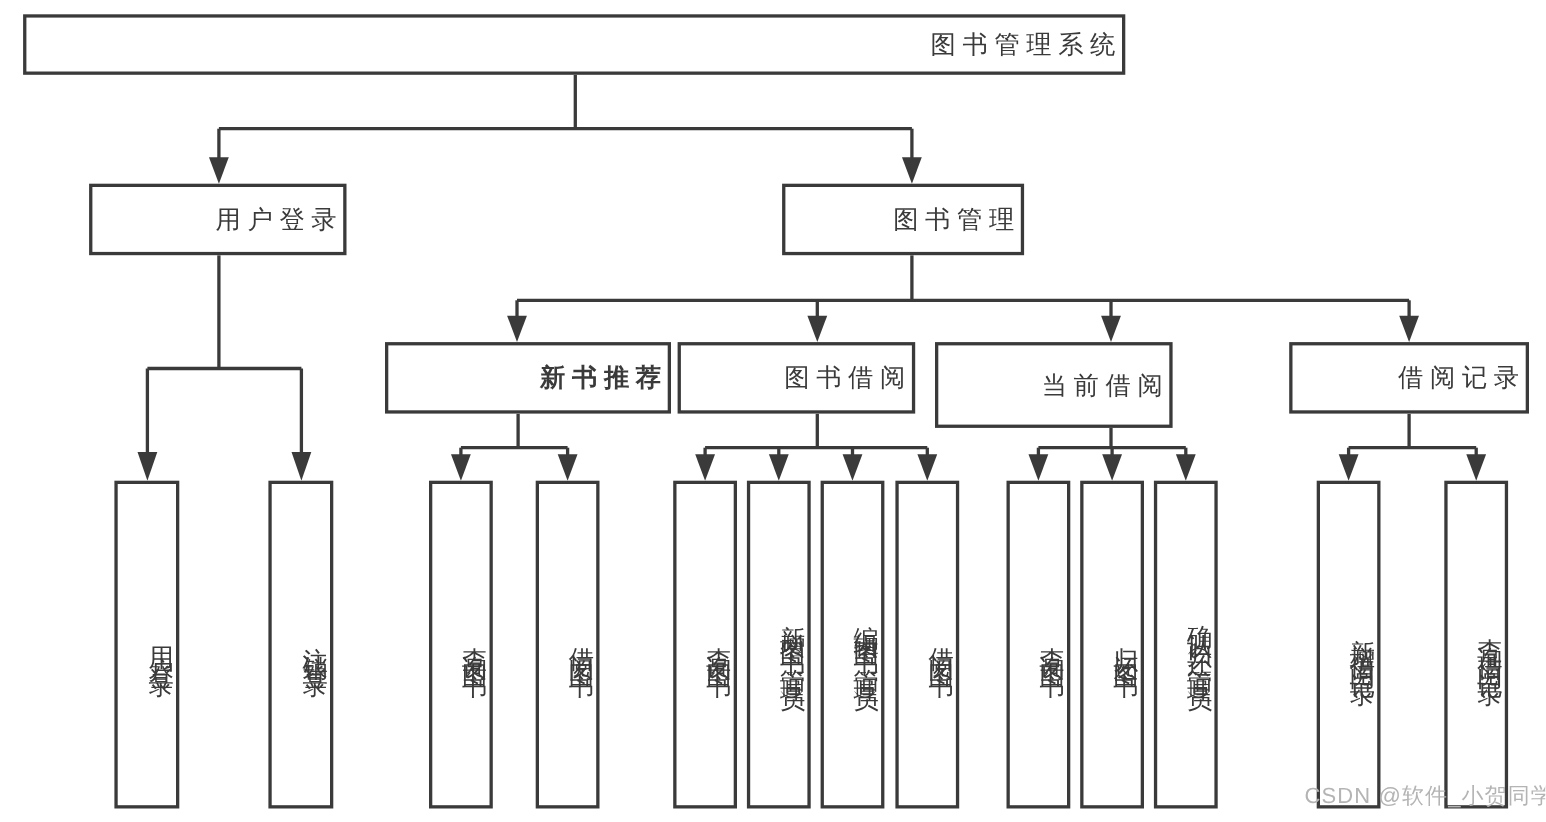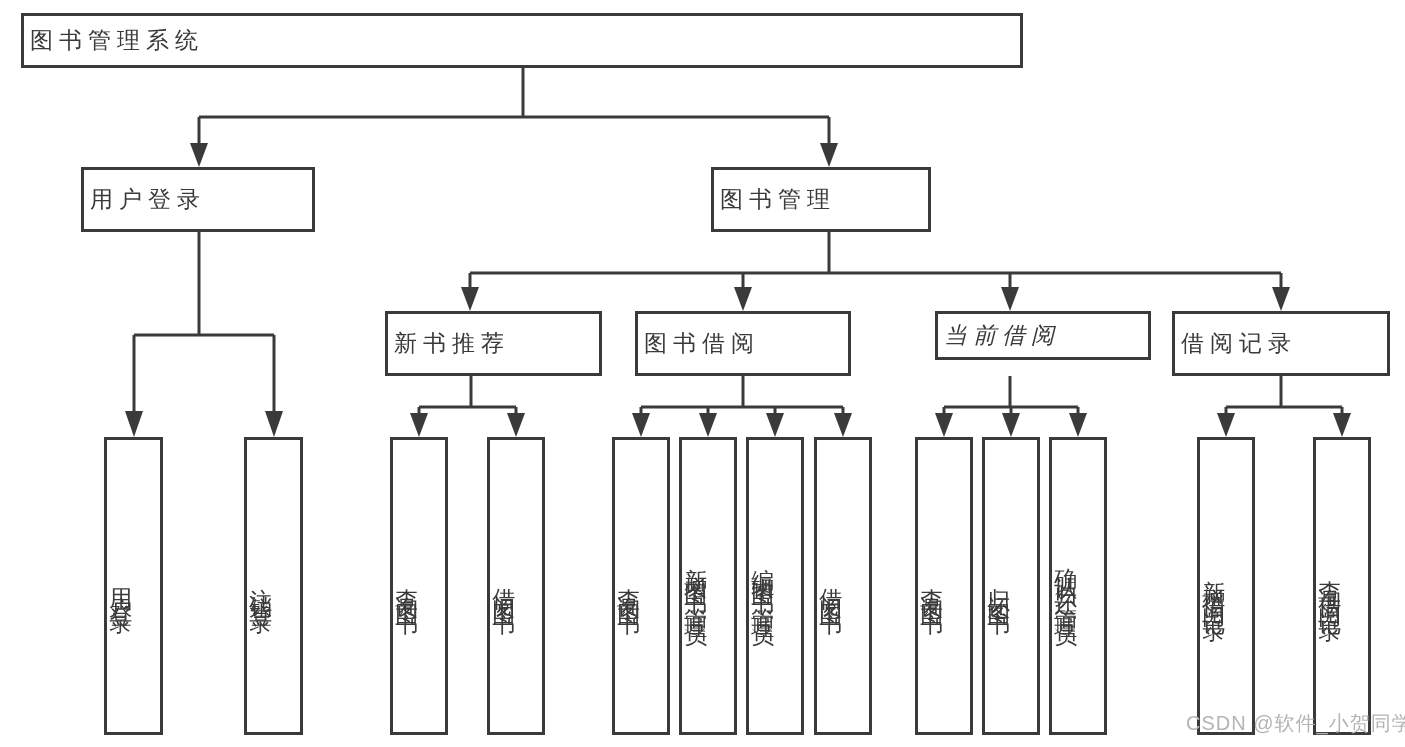--- a/index.html
+++ b/index.html
@@ -1,22 +1,23 @@
 <!DOCTYPE html>
 <html><head>
 <meta charset="utf-8">
 <style>
   html,body{margin:0;padding:0;background:#ffffff;}
   body{font-family:"Liberation Sans","DejaVu Sans",sans-serif;}
   .canvas{position:relative;width:1405px;height:747px;background:#ffffff;overflow:hidden;color:#3a3a3a;}
   .wires{position:absolute;left:0;top:0;width:1405px;height:747px;}
   .node{
     position:absolute;box-sizing:border-box;background:#ffffff;
-    border:3px solid #3a3a3a;display:flex;align-items:center;justify-content:flex-start;
+    border:3px solid #3a3a3a;display:flex;align-items:center;justify-content:flex-end;
     text-align:center;
+    padding-left:20px;
   }
   .h-label{font-size:23px;letter-spacing:6px;padding-left:6px;white-space:nowrap;color:#3a3a3a;}
   .v-label{
     writing-mode:vertical-rl;text-orientation:mixed;
     font-size:23px;letter-spacing:8px;line-height:1.18;white-space:nowrap;color:#3a3a3a;
   }
   .watermark{
     position:absolute;left:1186px;top:710px;font-size:20px;color:#b4b4b4;
     letter-spacing:1px;white-space:nowrap;z-index:5;
   }
@@ -108,27 +109,27 @@
     <span class="h-label">图书管理系统</span>
   </div>
 
   <div class="node" style="left:81px;top:167px;width:234px;height:65px;">
     <span class="h-label">用户登录</span>
   </div>
   <div class="node" style="left:711px;top:167px;width:220px;height:65px;">
     <span class="h-label">图书管理</span>
   </div>
 
-  <div class="node" style="left:385px;top:311px;width:217px;height:65px;">
+  <div class="node" style="left:350px;top:311px;width:260px;height:65px;font-weight:bold;">
     <span class="h-label">新书推荐</span>
   </div>
-  <div class="node" style="left:635px;top:311px;width:216px;height:65px;">
+  <div class="node" style="left:616px;top:311px;width:216px;height:65px;">
     <span class="h-label">图书借阅</span>
   </div>
-  <div class="node" style="left:935px;top:311px;width:216px;height:49px;font-style:italic;">
+  <div class="node" style="left:850px;top:311px;width:216px;height:78px;">
     <span class="h-label">当前借阅</span>
   </div>
   <div class="node" style="left:1172px;top:311px;width:218px;height:65px;">
     <span class="h-label">借阅记录</span>
   </div>
 
   <div class="node" style="left:104px;top:437px;width:59px;height:298px;">
     <span class="v-label">用户登录</span>
   </div>
   <div class="node" style="left:244px;top:437px;width:59px;height:298px;">

